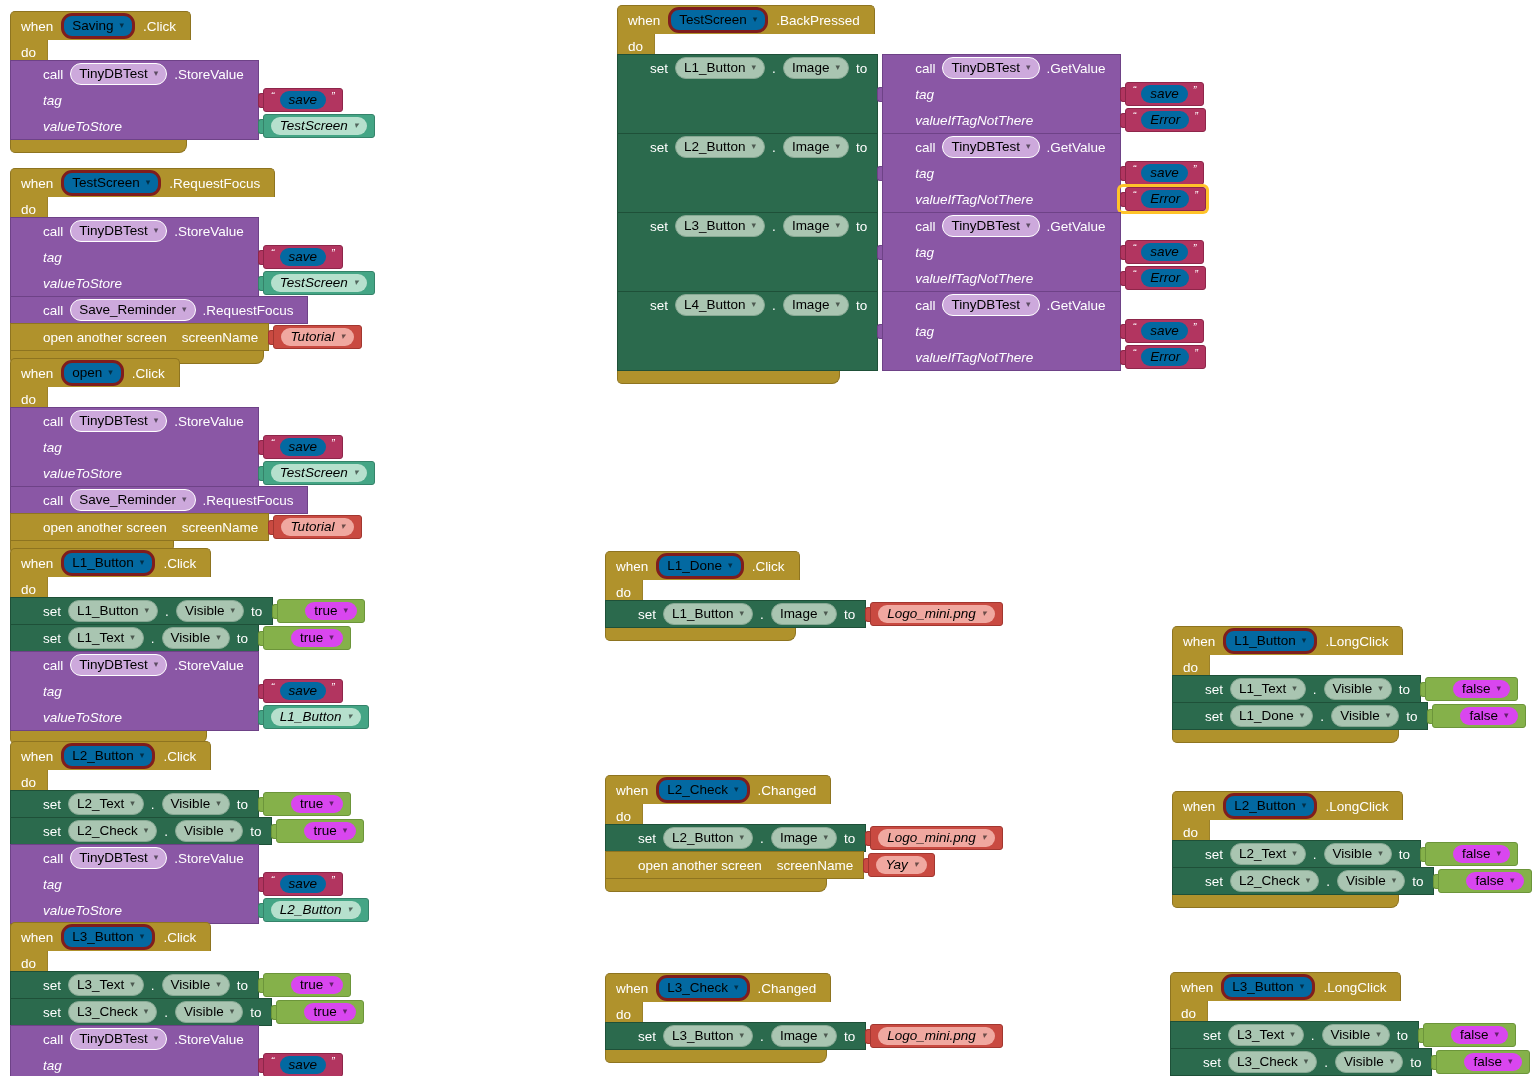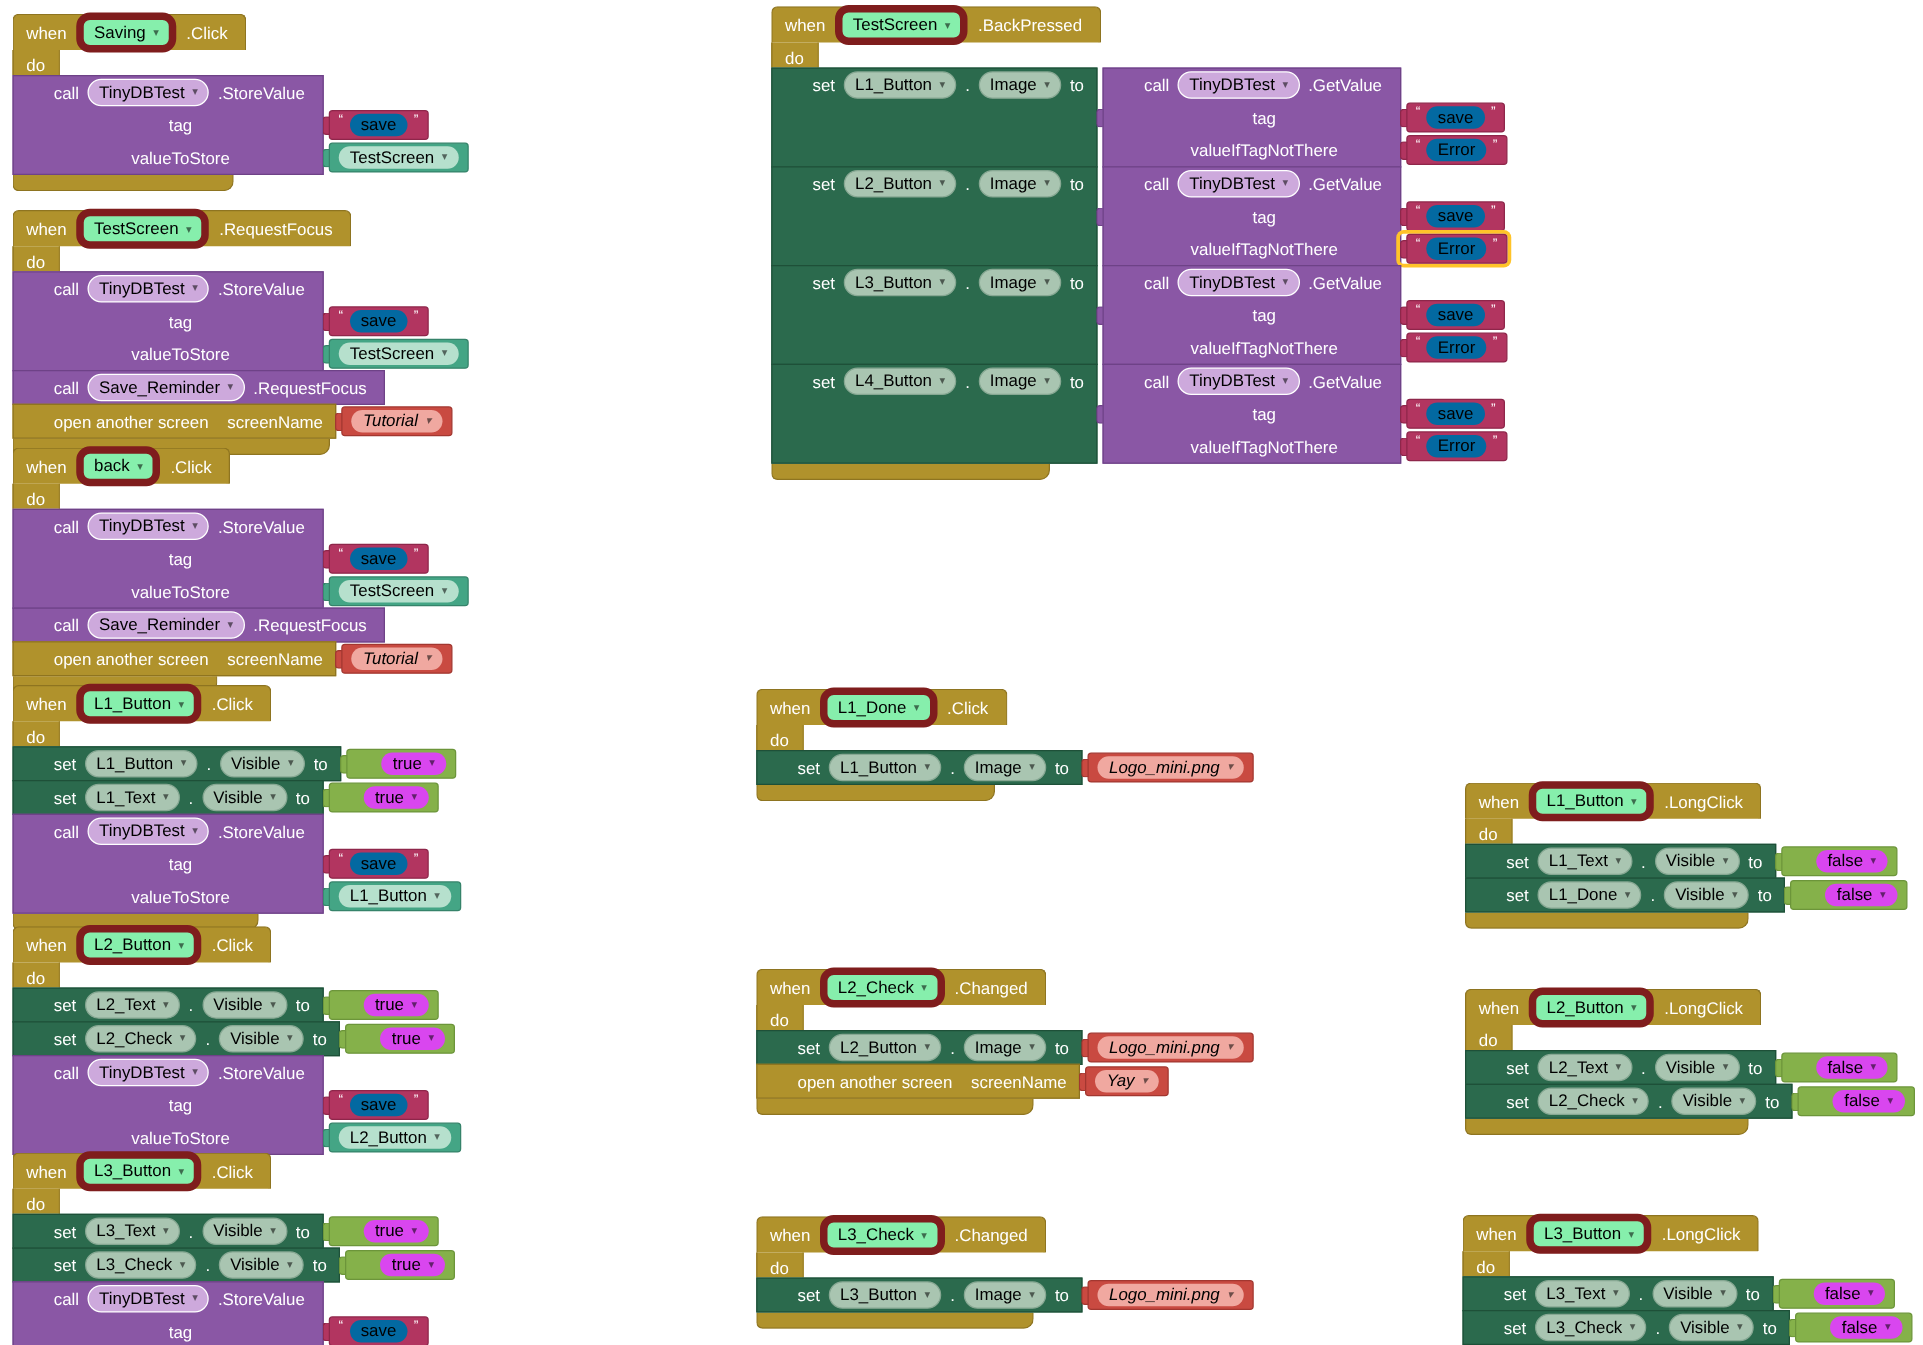--- a/index.html
+++ b/index.html
@@ -24,33 +24,33 @@
   
   .blk { box-sizing:border-box; color:#fff; font-size:13.5px; position:relative; white-space:nowrap; }
   .stmt { border:1px solid; }
   .k-call { background:#8A57A5; border-color:#6E4287; }
   .k-open { background:#B0922C; border-color:#8E7420; }
   .k-set  { background:#2B6A4D; border-color:#1E5038; }
   .k-set.tall { height:80px; }
 
   .brow { height:26px; display:flex; align-items:center; gap:7px; padding:0 10px; position:relative;margin-left:22px; }
   .brow.head { padding-right:14px; }
-  .brow.arg { justify-content:center; padding-right:12px; }
+  .brow.arg { justify-content:flex-start; padding-right:12px;font-style:italic; }
   .lbl { color:#fff; }
   .sp { margin-left:8px; }
 
   
   .hang { position:absolute; left:100%; top:50%; transform:translateY(-50%);
           display:flex; align-items:center; white-space:nowrap; }
   .k-set.tall > .hang { top:-1px; transform:none; }
 
   
   .pill { display:inline-flex; align-items:center; gap:6px; border-radius:11px;
           padding:1px 8px; color:#000; line-height:1.3; }
-  .p-ev   { background:#86efac; border:6px solid #7f1d1d; }
+  .p-ev   { background:#0369a1; border:3px solid #7f1d1d; }
   .p-call { background:#CDA9DC; border:1px solid #ffffff; }
   .p-set  { background:#A9C5B1; border:1px solid #87A893; }
   .caret { font-size:9px; color:rgba(0,0,0,0.55); line-height:1; }
 
   
   .val { display:flex; align-items:center; position:relative; }
   .val.selected { box-shadow:0 0 0 3px #FFC329; border-radius:3px; }
   .tab { width:7px; height:15px; margin-right:-2px; border-radius:3px 0 0 3px;
          border:1px solid; border-right:none; box-sizing:border-box; }
   .vbody { display:flex; align-items:center; gap:5px; border:1px solid; border-radius:3px;
@@ -203,21 +203,21 @@
             </span>
           </div>
         </div>
       </div>
       <div class="ev-footer" style="width: 254px;"></div>
     </div>
     <div class="evb" style="left: 10px; top: 358px;">
       <div class="ev-header">
         <span class="lbl">when</span>
         <span class="pill p-ev">
-          <span class="ptext">back</span>
+          <span class="ptext">open</span>
           <span class="caret">▾</span>
         </span>
         <span class="lbl">.Click</span>
       </div>
       <div class="ev-body">
         <div class="do-col"><span class="lbl">do</span></div>
         <div class="stack">
           <div class="blk k-call stmt">
             <div class="brow head">
               <span class="lbl">call</span>

